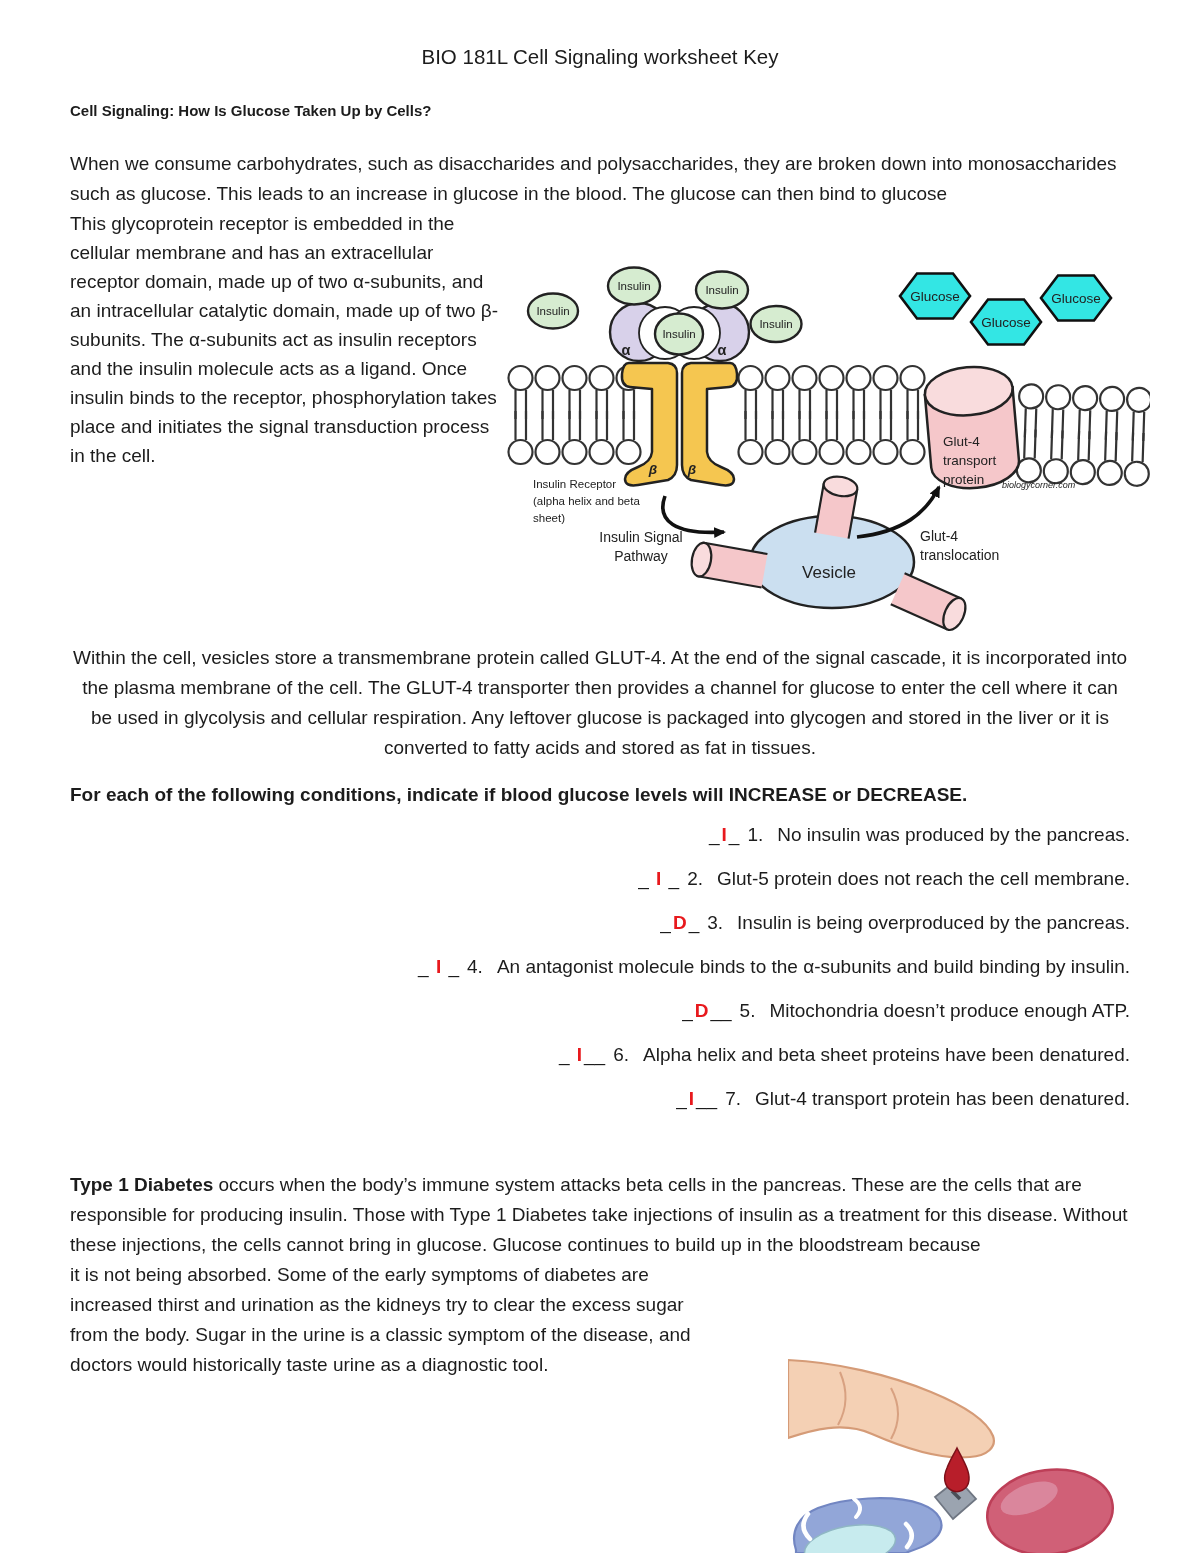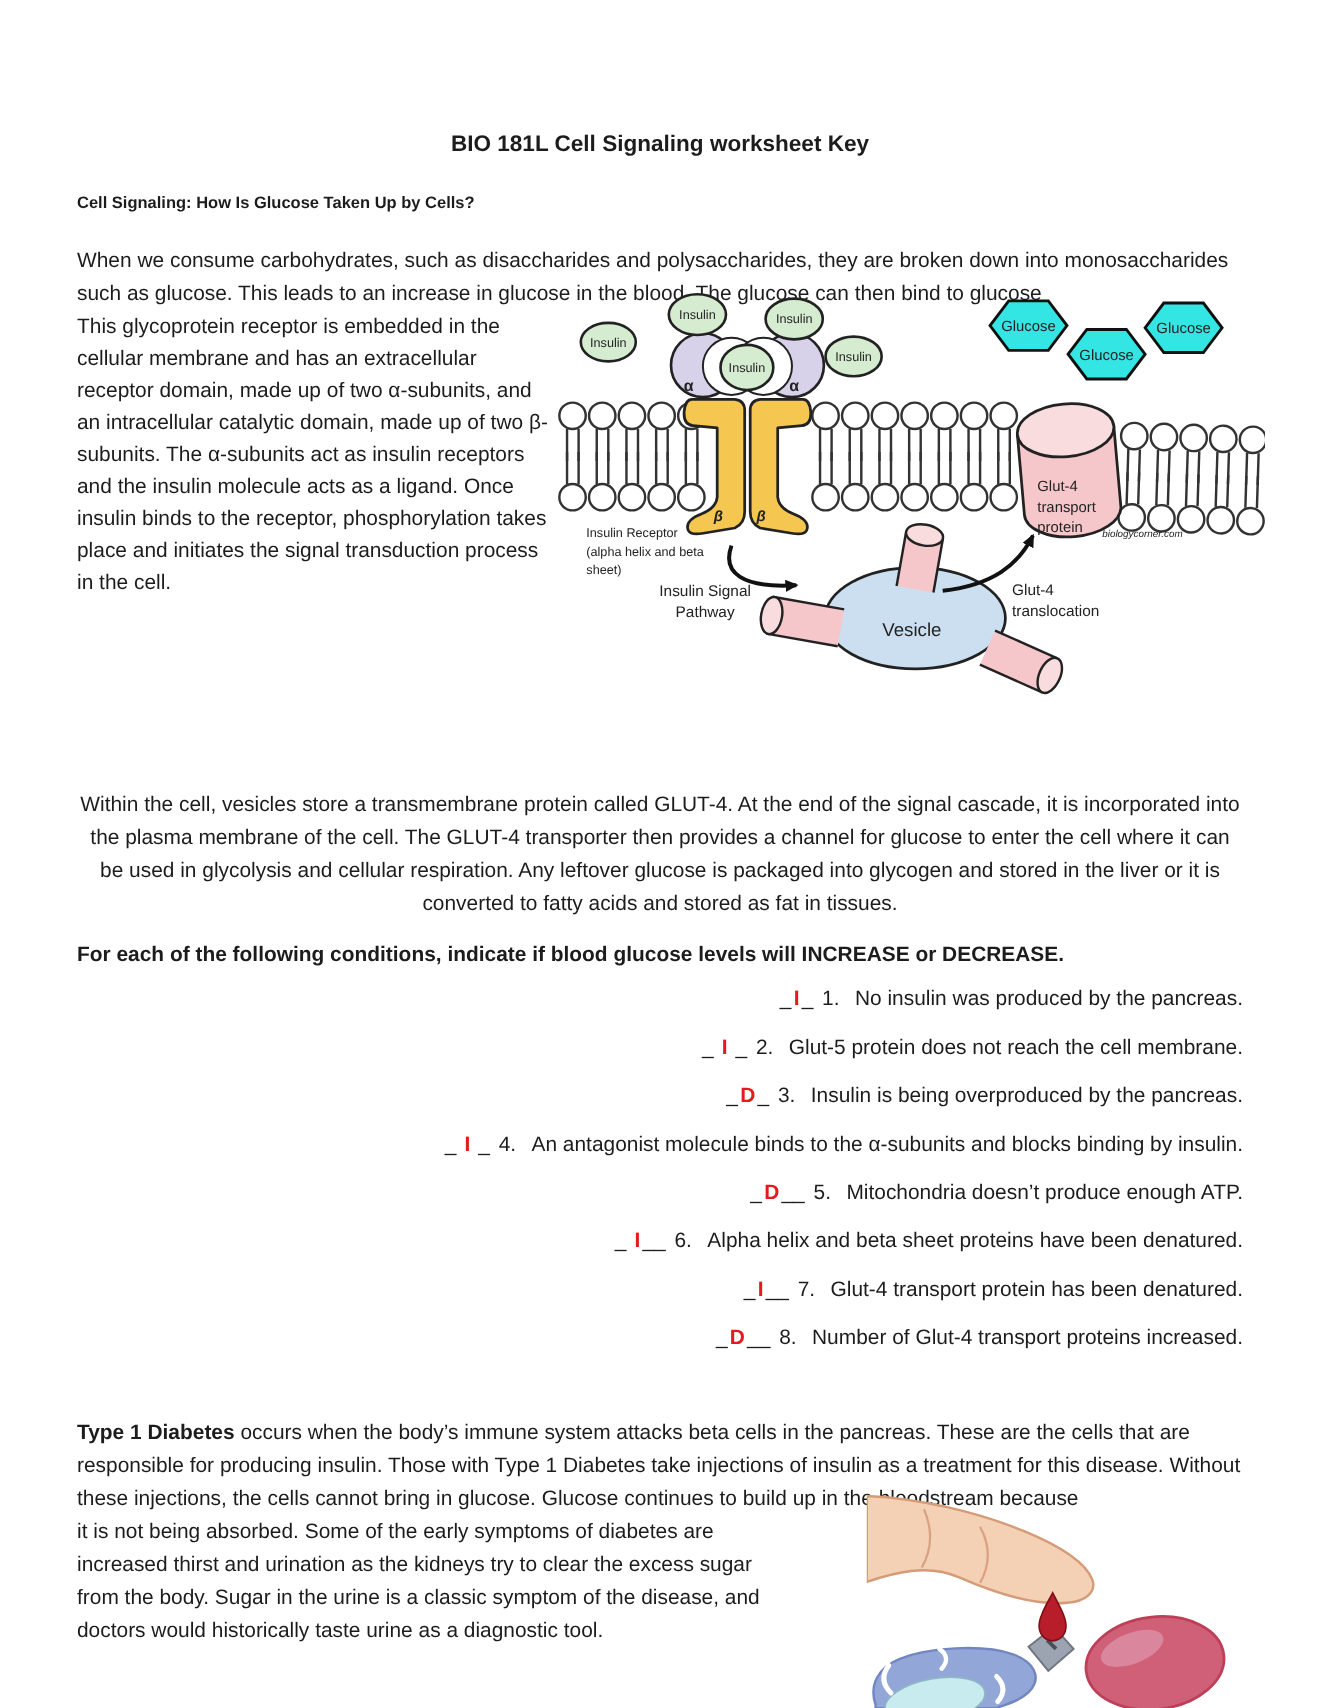--- a/index.html
+++ b/index.html
@@ -1,19 +1,19 @@
 <!DOCTYPE html>
 <html><head>
 <meta charset="utf-8">
 <style>
   html,body{margin:0;padding:0;background:#fff;}
   .page{position:relative;width:1200px;height:1553px;background:#fff;overflow:hidden;
         font-family:"Liberation Sans",sans-serif;font-size:19px;line-height:30px;color:#1c1c1c;}
   .content{padding:0 70px;}
-  .title{font-size:20.5px;font-weight:bold;text-align:center;margin:0;padding-top:118px;line-height:26px;}
+  .title{font-size:20.5px;font-weight:normal;text-align:center;margin:0;padding-top:44px;line-height:26px;}
   .h2{font-size:15px;font-weight:bold;margin:27px 0 0;line-height:28px;}
   .para{margin:24px 0 0;}
   .intro-cols{width:434px;min-height:412px;}
   .intro-cols p{margin:0;line-height:29px;}
   .intro-cols p + p{margin-top:25px;}
   .diagram-box{position:absolute;left:505px;top:245px;width:645px;height:415px;}
   .diagram-box svg{display:block;width:100%;height:100%;}
   .para3{margin:22px 0 0;text-align:center;}
   .instruction{font-weight:bold;margin:17px 0 0;}
   .answers{margin:10px 0 0;}
@@ -42,25 +42,24 @@
       <p>This glycoprotein receptor is embedded in the cellular membrane and has an extracellular receptor domain, made up of two α-subunits, and an intracellular catalytic domain, made up of two β-subunits. The α-subunits act as insulin receptors and the insulin molecule acts as a ligand. Once insulin binds to the receptor, phosphorylation takes place and initiates the signal transduction process in the cell.</p>
     </div>
 
     <p class="para para3">Within the cell, vesicles store a transmembrane protein called GLUT-4.  At the end of the signal cascade, it is incorporated into the plasma membrane of the cell. The GLUT-4 transporter then provides a channel for glucose to enter the cell where it can be used in glycolysis and cellular respiration.  Any leftover glucose is packaged into glycogen and stored in the liver or it is converted to fatty acids and stored as fat in tissues.</p>
     <p class="instruction">For each of the following conditions, indicate if blood glucose levels will INCREASE or DECREASE.</p>
 
     <div class="answers">
       <div class="q"><span class="underscore">_</span><span class="ansletter">I</span><span class="underscore">_</span><span class="qnum">1.</span><span>No insulin was produced by the pancreas.</span></div>
       <div class="q"><span class="underscore">_ </span><span class="ansletter">I</span><span class="underscore"> _</span><span class="qnum">2.</span><span>Glut-5 protein does not reach the cell membrane.</span></div>
       <div class="q"><span class="underscore">_</span><span class="ansletter">D</span><span class="underscore">_</span><span class="qnum">3.</span><span>Insulin is being overproduced by the pancreas.</span></div>
-      <div class="q"><span class="underscore">_ </span><span class="ansletter">I</span><span class="underscore"> _</span><span class="qnum">4.</span><span>An antagonist molecule binds to the α-subunits and blocks binding by insulin.</span></div>
+      <div class="q"><span class="underscore">_ </span><span class="ansletter">I</span><span class="underscore"> _</span><span class="qnum">4.</span><span>An antagonist molecule binds to the α-subunits and build binding by insulin.</span></div>
       <div class="q"><span class="underscore">_</span><span class="ansletter">D</span><span class="underscore">__</span><span class="qnum">5.</span><span>Mitochondria doesn’t produce enough ATP.</span></div>
       <div class="q"><span class="underscore">_ </span><span class="ansletter">I</span><span class="underscore">__</span><span class="qnum">6.</span><span>Alpha helix and beta sheet proteins have been denatured.</span></div>
       <div class="q"><span class="underscore">_</span><span class="ansletter">I</span><span class="underscore">__</span><span class="qnum">7.</span><span>Glut-4 transport protein has been denatured.</span></div>
-      <div class="q"><span class="underscore">_</span><span class="ansletter">D</span><span class="underscore">__</span><span class="qnum">8.</span><span>Number of Glut-4 transport proteins increased.</span></div>
     </div>
 
     <p class="diabetes"><span class="lead">Type 1 Diabetes</span><span> occurs when the body’s immune system attacks beta cells in the pancreas.  These are the cells that are responsible for producing insulin.   Those with Type 1 Diabetes take injections of insulin as a treatment for this disease.  Without these injections, the cells cannot bring in glucose.    Glucose continues to build up in the bloodstream because</span></p>
     <p class="diabetes-narrow">it is not being absorbed.  Some of the early symptoms of diabetes are increased thirst and urination as the kidneys try to clear the excess sugar from the body.  Sugar in the urine is a classic symptom of the disease, and doctors would historically taste urine as a diagnostic tool.</p>
   </div>
 
   <div class="diagram-box">
     <svg viewBox="0 0 645 415" xmlns="http://www.w3.org/2000/svg">
       <defs>
         <g id="lipid" stroke="#333" stroke-width="2.2">

